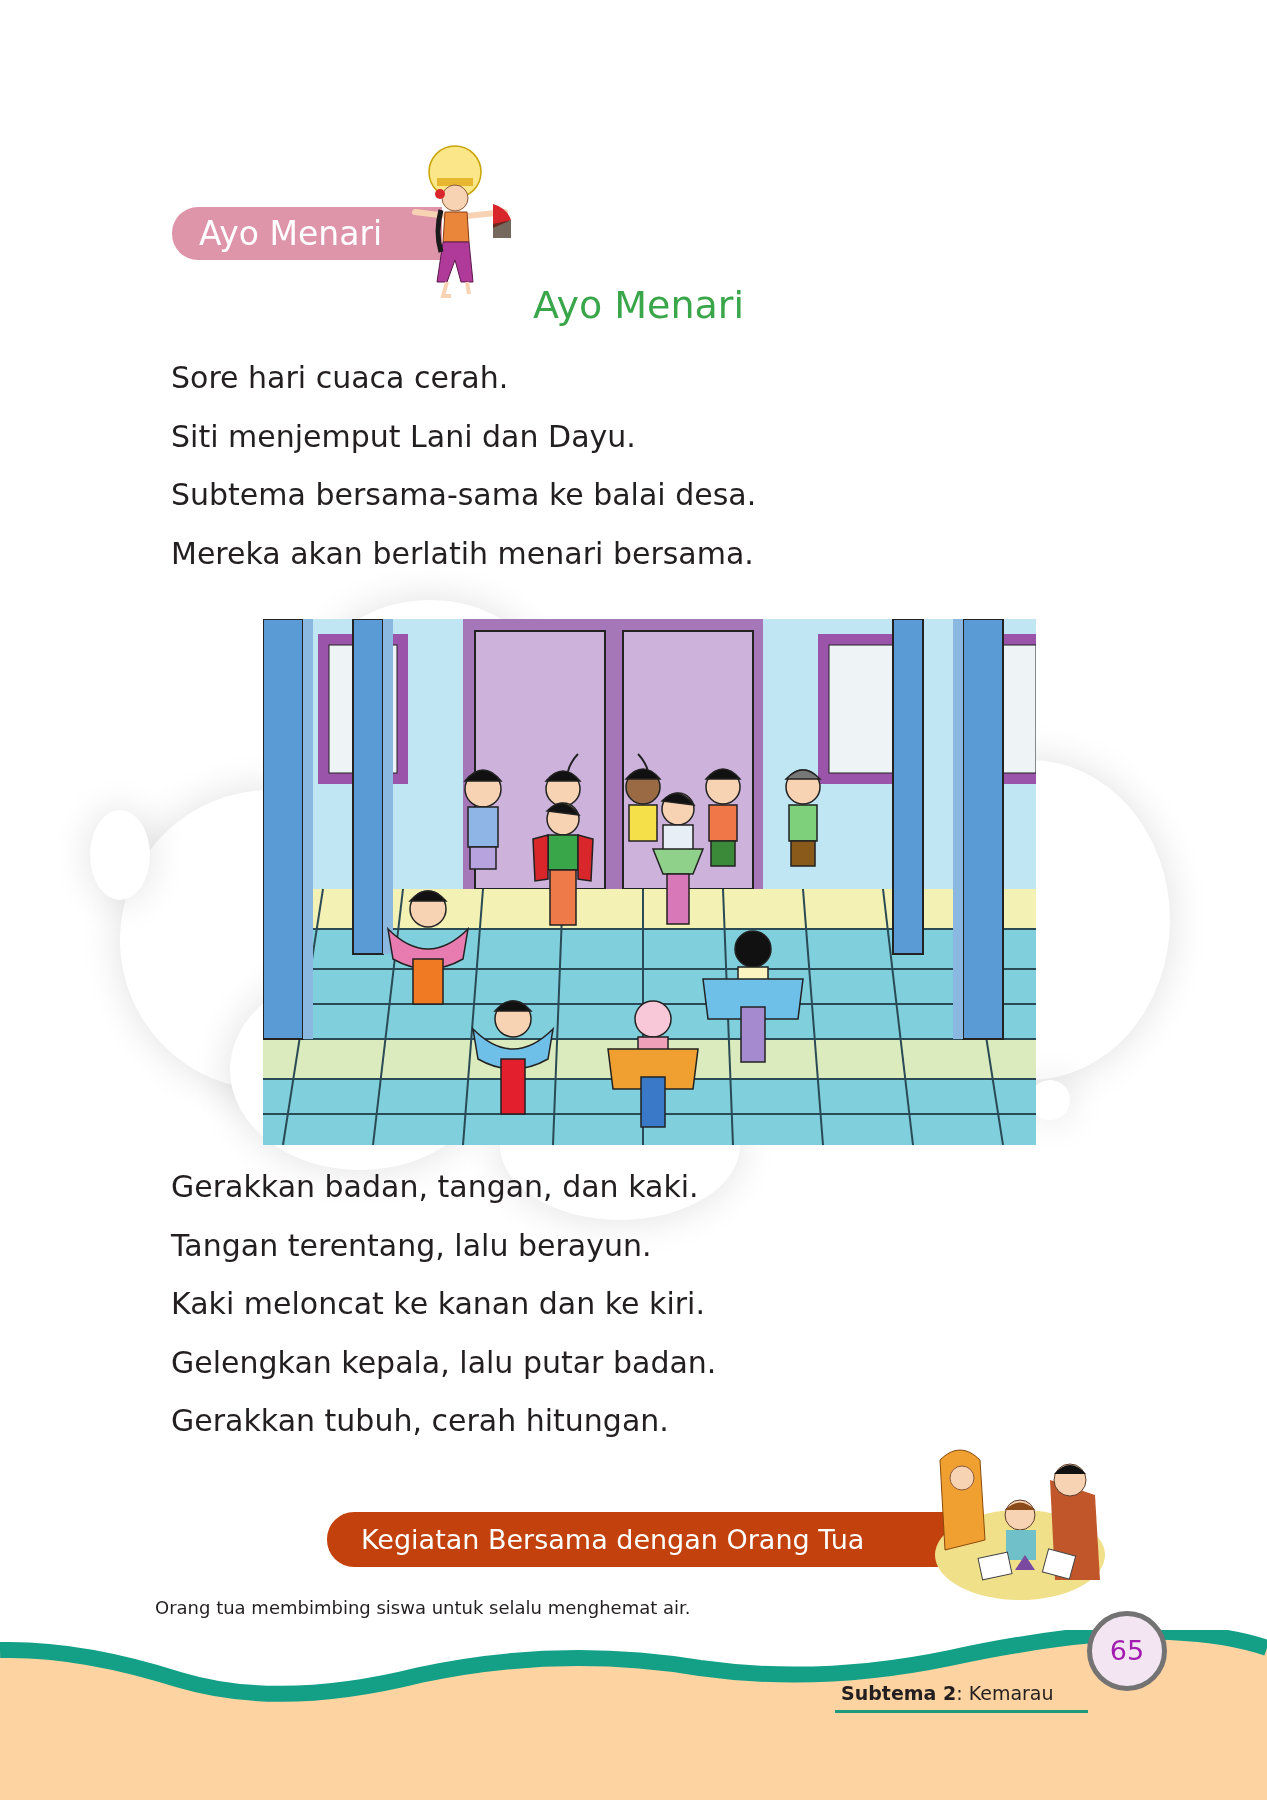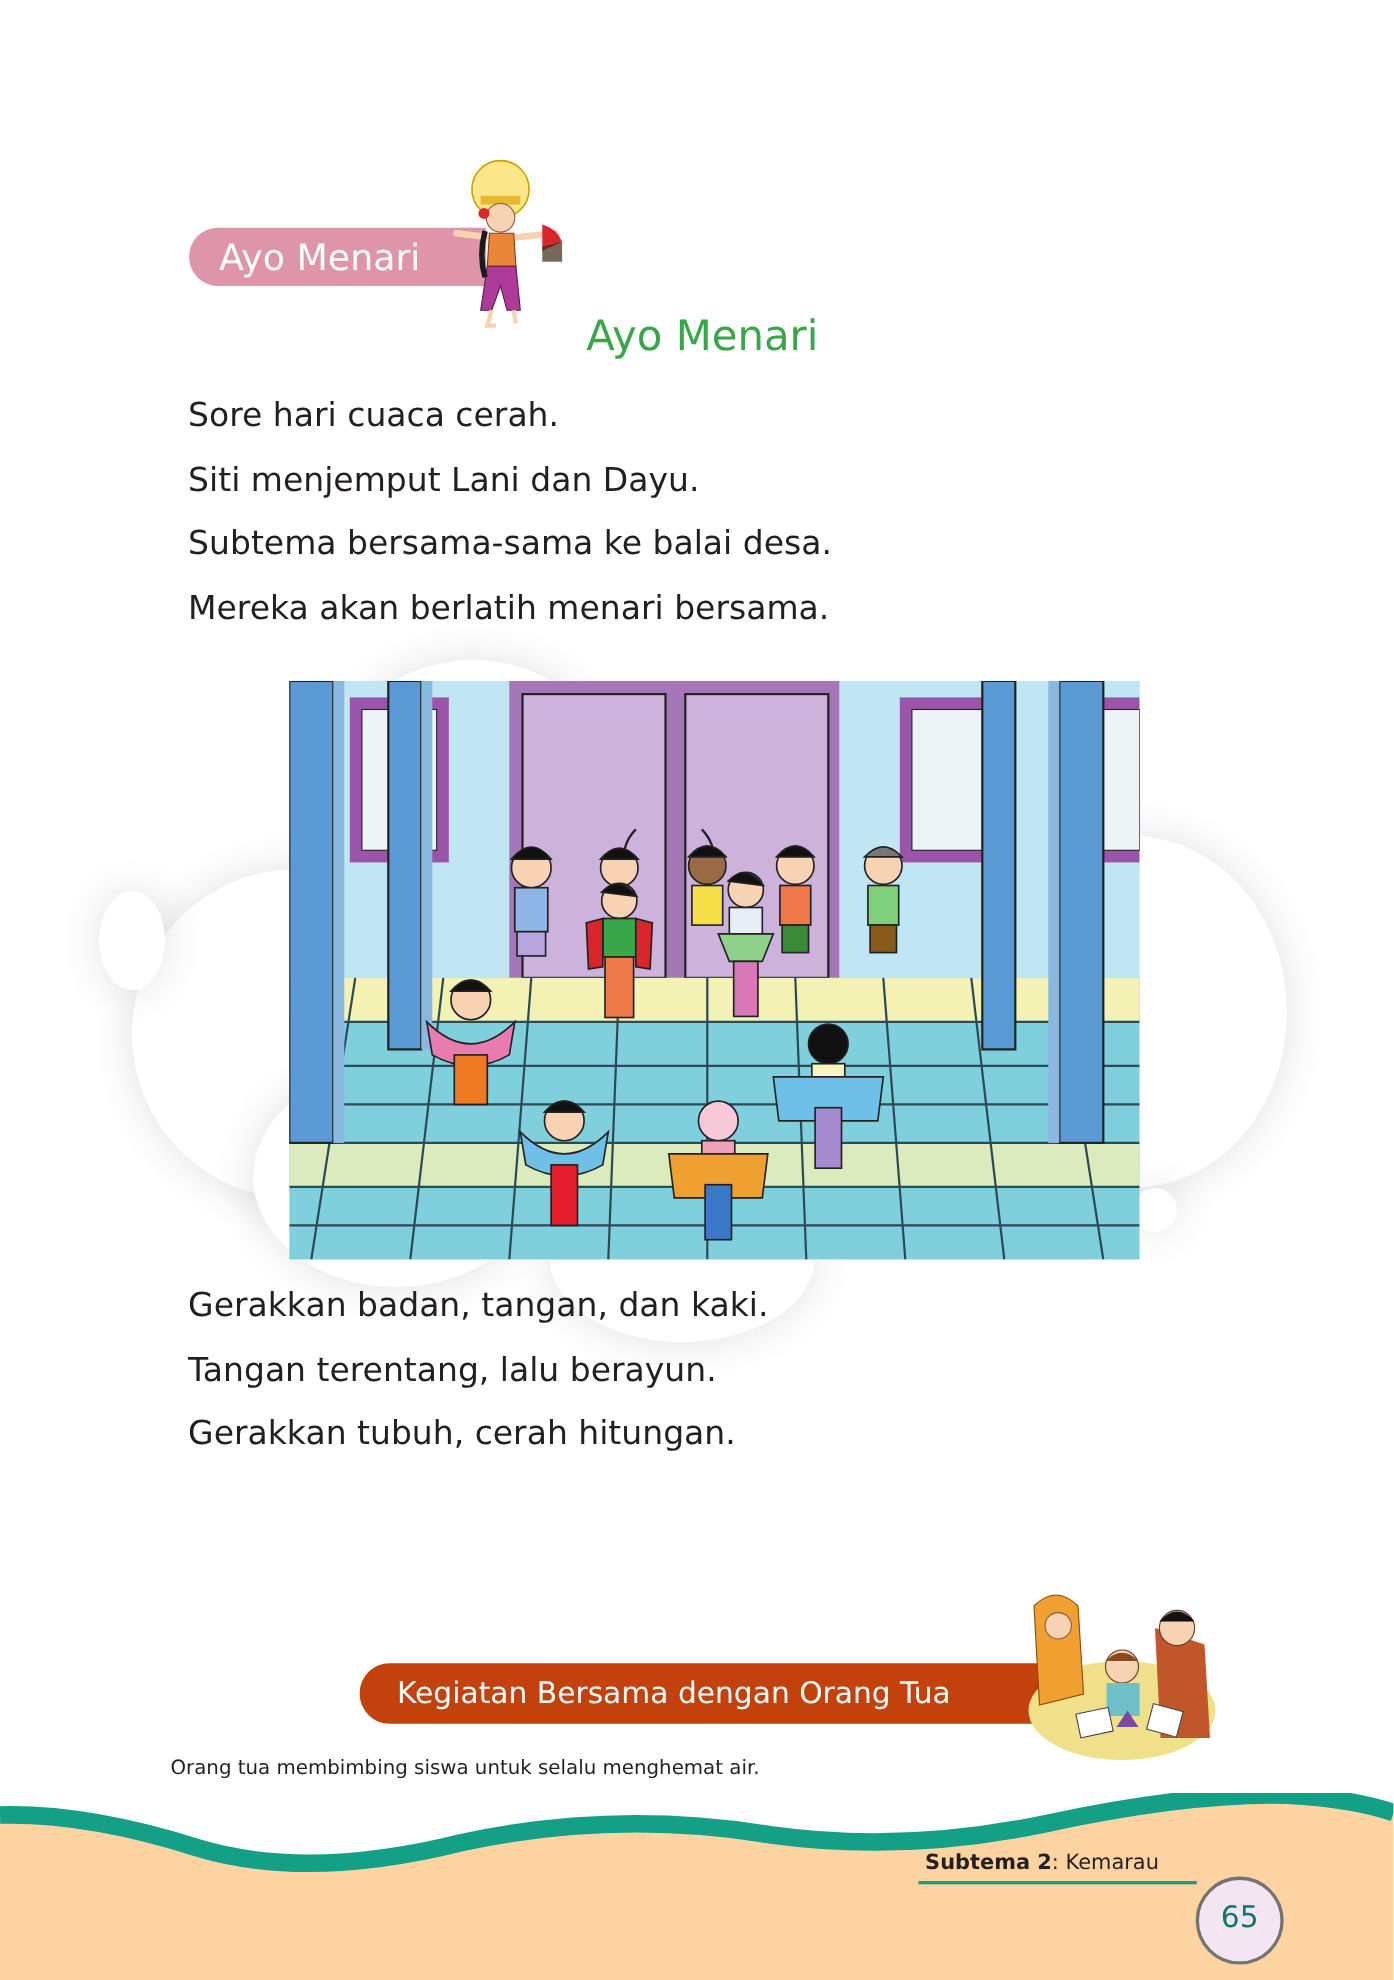--- a/index.html
+++ b/index.html
@@ -42,23 +42,23 @@
     position: absolute; left: 155px; top: 1593px; font-size: 18px; line-height: 30px; color: #231f20;
   }
 
   .footer-wave { position: absolute; left: 0; top: 1630px; width: 1267px; height: 170px; }
   .subtema {
     position: absolute; left: 841px; top: 1681px; font-size: 19px; line-height: 24px; color: #231f20;
   }
   .subtema b { font-weight: bold; }
   .subtema-line { position: absolute; left: 835px; top: 1710px; width: 253px; height: 3px; background: #1e9a7f; }
   .page-circle {
-    position: absolute; left: 1087px; top: 1706px; width: 80px; height: 80px; border-radius: 50%;
-    background: #f3e6f2; border: 3px solid #737373;
-    text-align: center; line-height: 70px; font-size: 27px; color: #0f766e;
+    position: absolute; left: 1087px; top: 1611px; width: 80px; height: 80px; border-radius: 50%;
+    background: #f3e6f2; border: 5px solid #737373;
+    text-align: center; line-height: 70px; font-size: 27px; color: #a21caf;
   }
 </style>
 </head>
 <body>
 
 <div class="section-pill">
   <span>Ayo Menari</span>
 </div>
 
 <svg class="dancer" viewBox="0 0 110 160">
@@ -185,20 +185,22 @@
     <circle cx="490" cy="330" r="18" fill="#111"></circle>
     <rect x="475" y="348" width="30" height="40" fill="#fbf3c0"></rect>
     <path d="M440 360 L540 360 L535 400 L445 400 Z" fill="#6fc0e8"></path>
     <rect x="478" y="388" width="24" height="55" fill="#a58ad0"></rect>
   </g>
 </svg>
 
 <div class="para para2">
   <span class="line">Gerakkan badan, tangan, dan kaki.</span>
   <span class="line">Tangan terentang, lalu berayun.</span>
+  <span class="line">Kaki meloncat ke kanan dan ke kiri.</span>
+  <span class="line">Gelengkan kepala, lalu putar badan.</span>
   <span class="line">Gerakkan tubuh, cerah hitungan.</span>
 </div>
 
 <div class="activity-pill">
   <span>Kegiatan Bersama dengan Orang Tua</span>
 </div>
 
 <svg class="family-pic" viewBox="0 0 190 160">
   <ellipse cx="100" cy="115" rx="85" ry="45" fill="#f0e08a"></ellipse>
   <path d="M20 20 Q40 0 60 20 L65 100 L25 110 Z" fill="#f0a030" stroke="#8a4a0a"></path>

